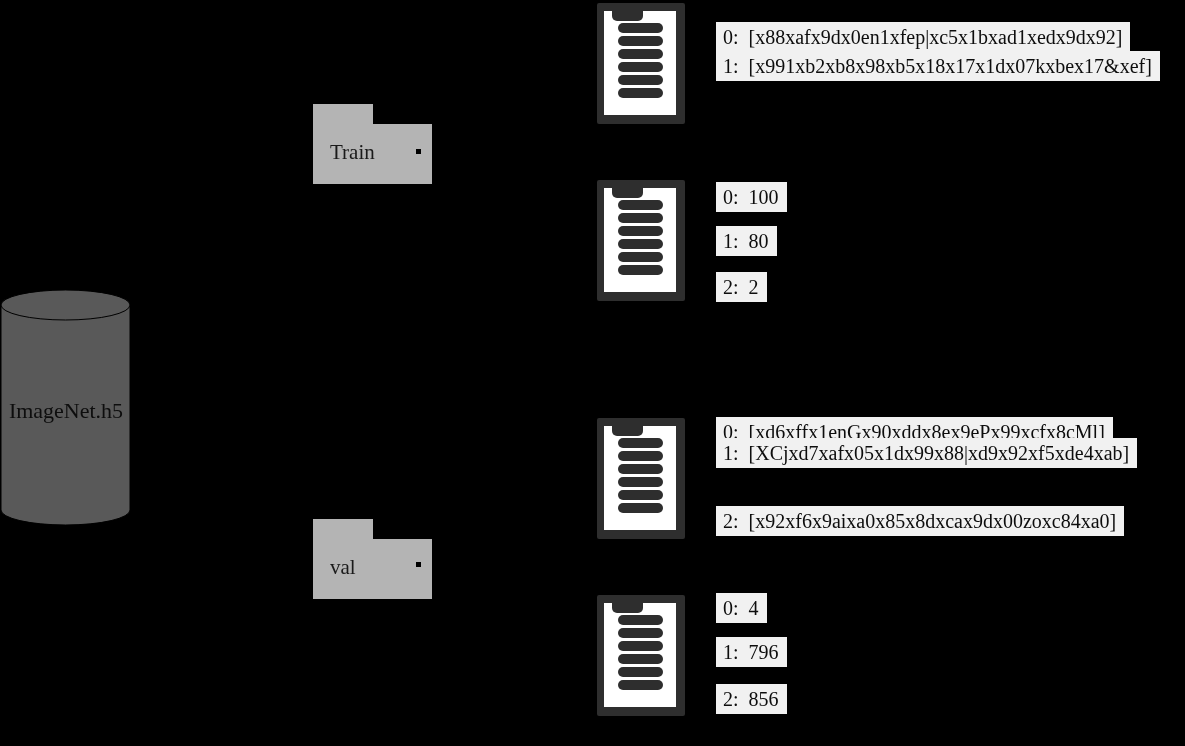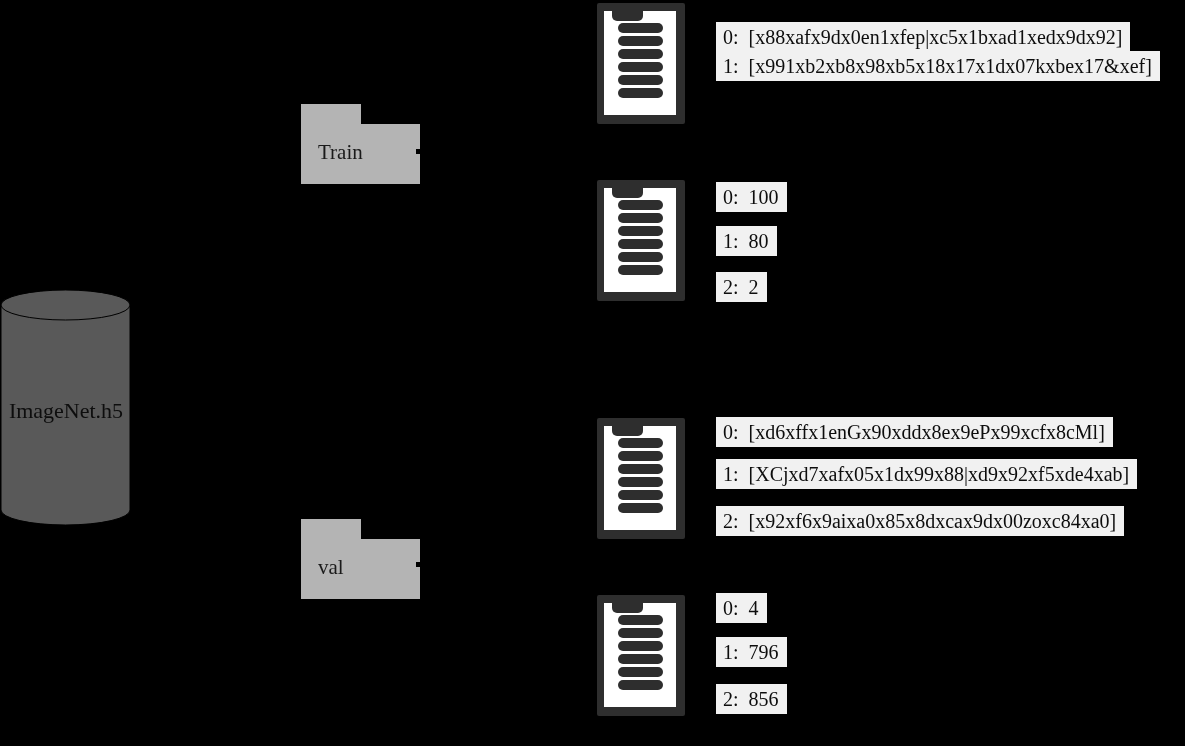--- a/index.html
+++ b/index.html
@@ -10,21 +10,21 @@
     overflow:hidden;
     font-family:"Liberation Serif","DejaVu Serif",serif;
   }
   
   .cylinder{position:absolute;left:0;top:288px;}
   .cyl-label{
     position:absolute;left:1px;top:398px;width:130px;
     text-align:center;font-size:22px;color:#0d0d0d;
   }
   
-  .folder{position:absolute;width:119px;}
+  .folder{position:absolute;width:119px;margin-left:12px;}
   .folder .tab{position:absolute;left:0;top:0;width:60px;height:20px;background:var(--folder,#b4b4b4);}
   .folder .body{position:absolute;left:0;top:20px;width:119px;height:60px;background:var(--folder,#b4b4b4);}
   .folder .flabel{
     position:absolute;left:17px;top:20px;height:60px;line-height:56px;
     font-size:21px;color:#1a1a1a;white-space:nowrap;
   }
   .folder-train{left:301px;top:104px;height:80px;}
   .folder-val{left:301px;top:519px;height:79px;}
   .arrow-tip{position:absolute;width:5px;height:5px;background:#000;}
   
@@ -135,21 +135,21 @@
   <div class="row" style="top:226px;">
     <span class="key">1:</span><span class="val">80</span>
   </div>
   <div class="row" style="top:272px;">
     <span class="key">2:</span><span class="val">2</span>
   </div>
 
   <div class="row" style="top:417px;">
     <span class="key">0:</span><span class="val">[xd6xffx1enGx90xddx8ex9ePx99xcfx8cMl]</span>
   </div>
-  <div class="row" style="top:459px;">
+  <div class="row" style="top:438px;">
     <span class="key">1:</span><span class="val">[XCjxd7xafx05x1dx99x88|xd9x92xf5xde4xab]</span>
   </div>
   <div class="row" style="top:506px;">
     <span class="key">2:</span><span class="val">[x92xf6x9aixa0x85x8dxcax9dx00zoxc84xa0]</span>
   </div>
 
   <div class="row" style="top:593px;">
     <span class="key">0:</span><span class="val">4</span>
   </div>
   <div class="row" style="top:637px;">

